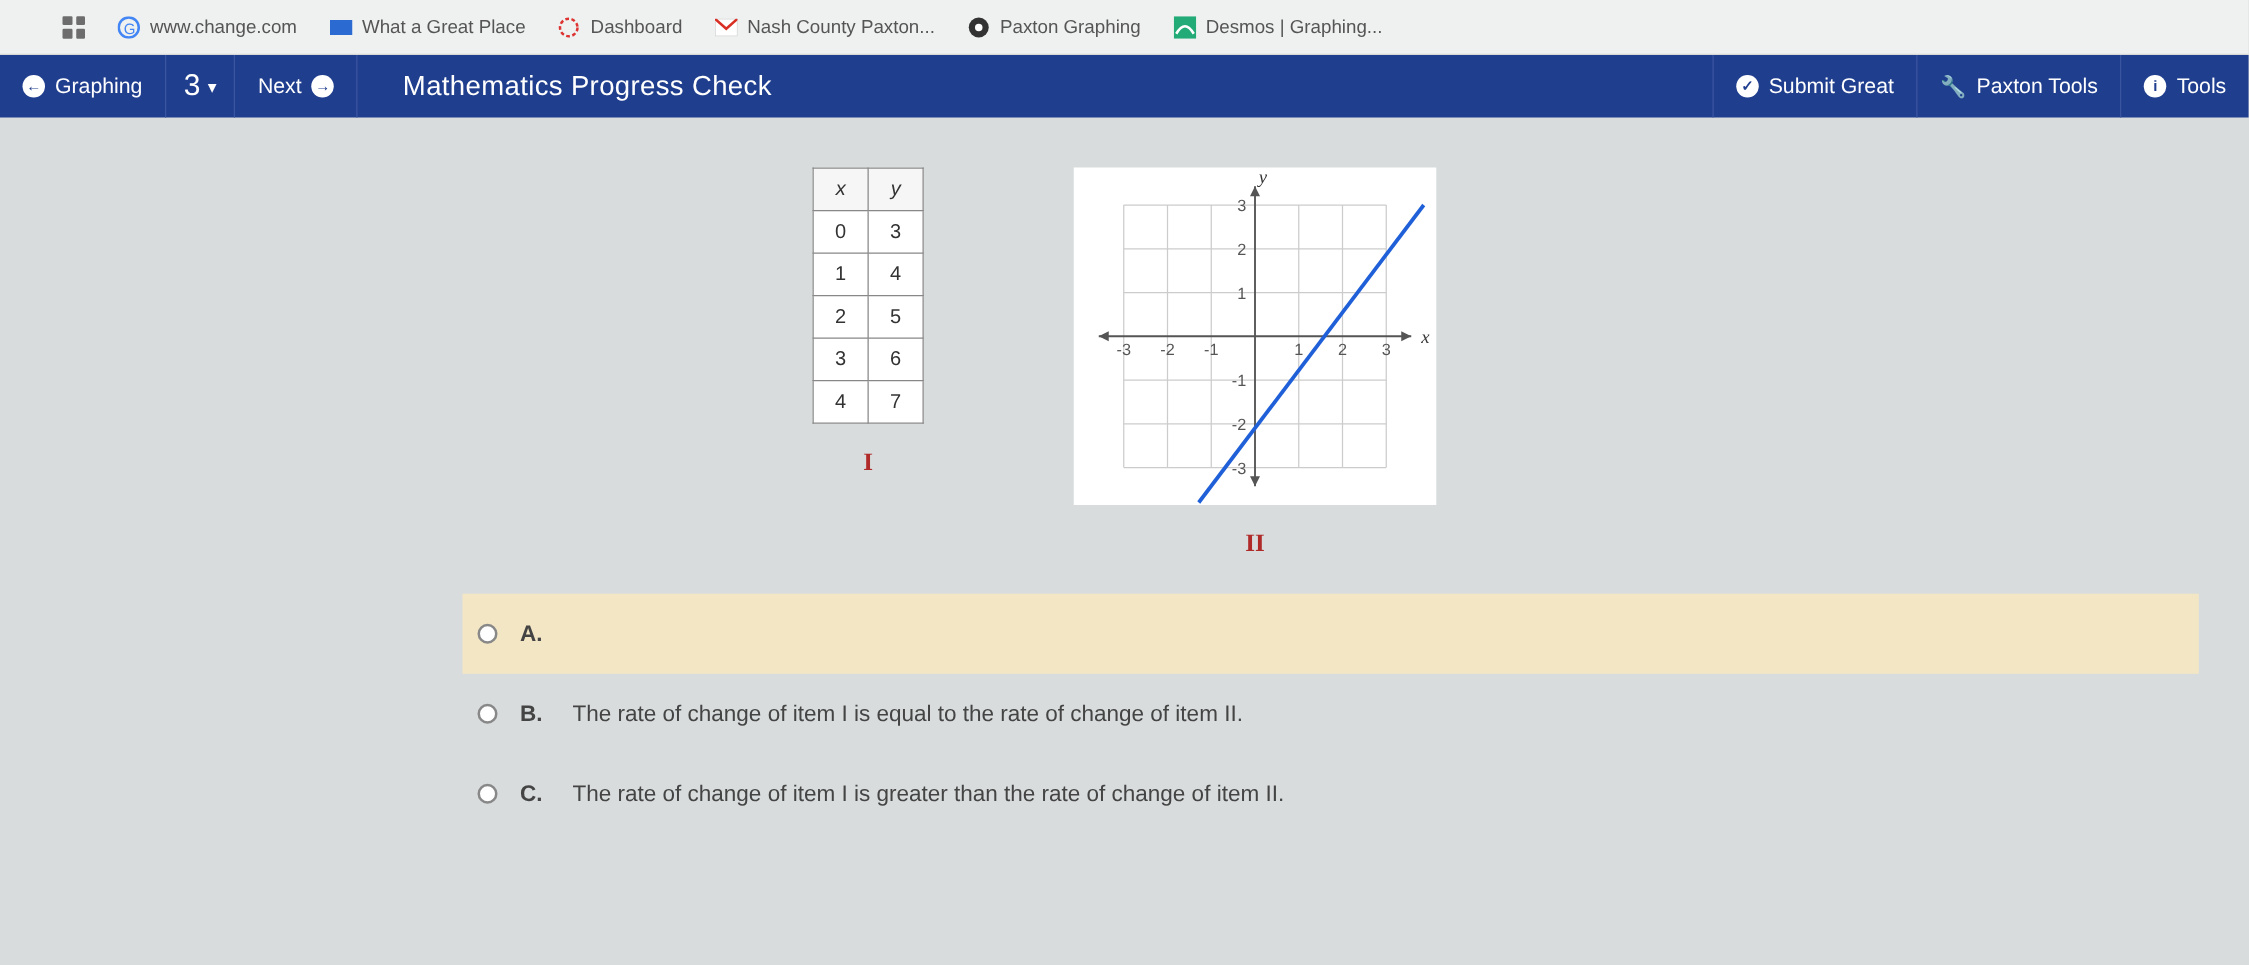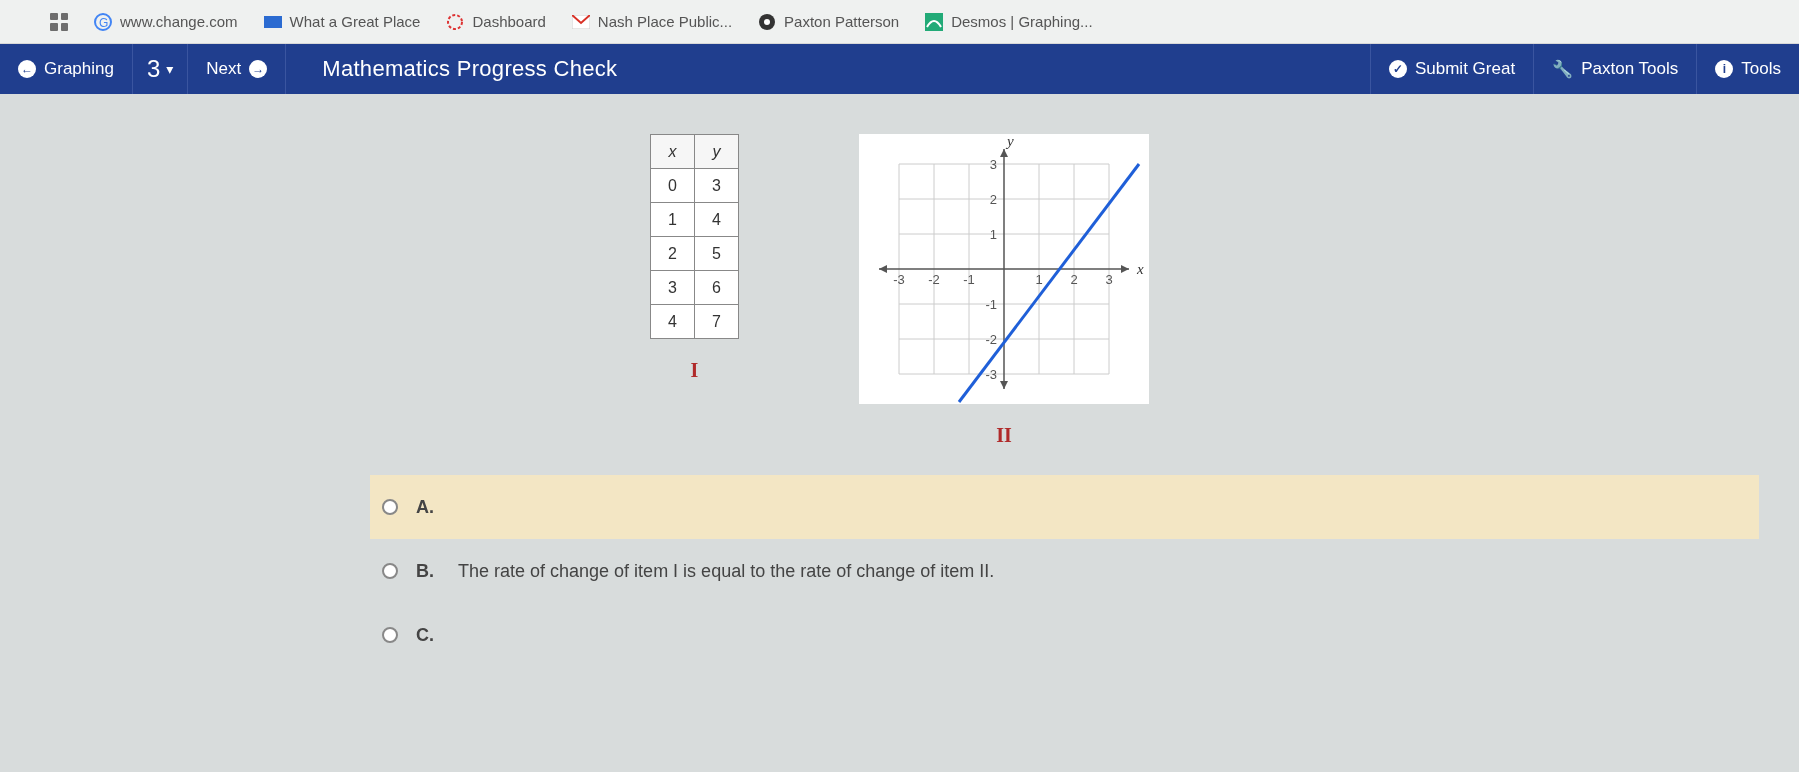--- a/index.html
+++ b/index.html
@@ -136,30 +136,30 @@
       </span>
     <span>Dashboard</span>
   </div>
   <div class="bm-item">
     <span class="bm-icon">
         <svg width="18" height="14">
           <rect width="18" height="14" fill="#fff" stroke="#ccc"></rect>
           <polyline points="0,0 9,8 18,0" fill="none" stroke="#d93025" stroke-width="2"></polyline>
         </svg>
       </span>
-    <span>Nash Place Public...</span>
+    <span>Nash County Paxton...</span>
   </div>
   <div class="bm-item">
     <span class="bm-icon">
         <svg width="18" height="18">
           <circle cx="9" cy="9" r="8" fill="#333"></circle>
           <circle cx="9" cy="9" r="3" fill="#fff"></circle>
         </svg>
       </span>
-    <span>Paxton Patterson</span>
+    <span>Paxton Graphing</span>
   </div>
   <div class="bm-item">
     <span class="bm-icon">
         <svg width="18" height="18">
           <rect width="18" height="18" fill="#2a7"></rect>
           <path d="M2 14 Q9 2 16 14" fill="none" stroke="#fff" stroke-width="2"></path>
         </svg>
       </span>
     <span>Desmos | Graphing...</span>
   </div>
@@ -287,15 +287,16 @@
     </div>
 
     <div class="answer-row">
       <div class="radio"></div>
       <div class="opt-letter">B.</div>
       <div>The rate of change of item I is equal to the rate of change of item II.</div>
     </div>
     <div class="answer-row">
       <div class="radio"></div>
       <div class="opt-letter">C.</div>
+      <div>The rate of change of item I is greater than the rate of change of item II.</div>
     </div>
   </div>
 </div>
 
 </body></html>

